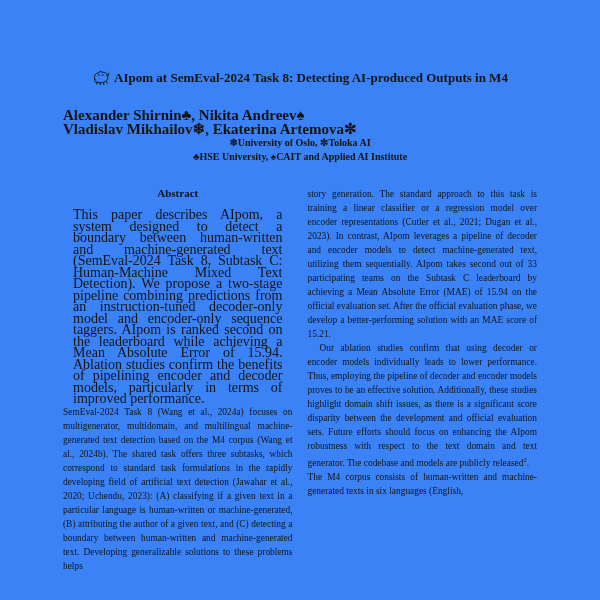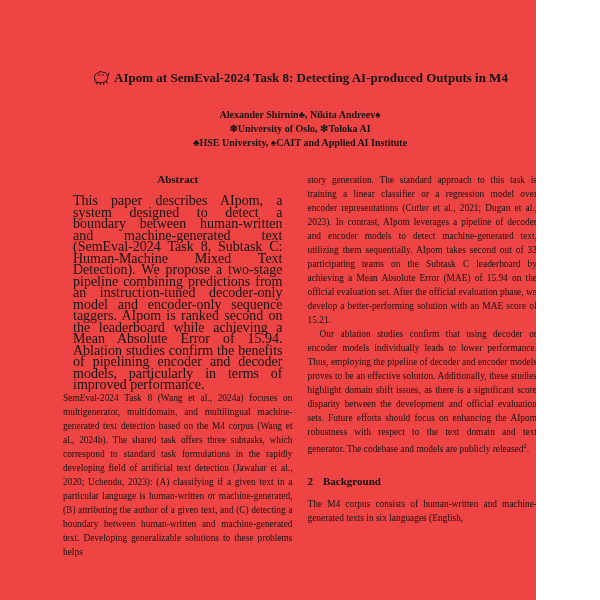--- a/index.html
+++ b/index.html
@@ -1,38 +1,38 @@
 <!DOCTYPE html>
 <html lang="en"><head>
 <meta charset="utf-8">
 <style>
   * { margin: 0; padding: 0; box-sizing: border-box; }
   html, body { width: 600px; height: 600px; background: #ffffff; }
   .page {
     position: relative;
-    width: 536px; height: 600px;
+    width: 600px; height: 600px;
     overflow: hidden;
-    background: #ef4444;
+    background: #3b82f6;
     color: #141414;
     font-family: "Liberation Serif", serif;
   }
   .content { position: absolute; left: 63px; top: 70px; width: 474px; }
 
   .title-row {
     text-align: center;
     font-size: 13px;
     font-weight: bold;
     white-space: nowrap;
     margin-bottom: 22px;
   }
   .logo { display: inline-block; margin-right: 4px; }
   .logo svg { vertical-align: -3px; }
   .title { display: inline; font-size: 13px; font-weight: bold; }
 
-  .authors { text-align: center; font-weight: bold; font-size: 10px; line-height: 14px; }
+  .authors { text-align: left; font-weight: bold; font-size: 15px; line-height: 14px; }
   .affil   { text-align: center; font-weight: bold; font-size: 10px;  line-height: 14px; }
   .corr    { text-align: center; font-size: 9.5px; margin-top: 9px; }
   .corr-label { font-weight: bold; }
   .corr-email { font-family: "Liberation Mono", "DejaVu Sans Mono", monospace; font-size: 8.6px; }
 
   .columns { display: flex; gap: 15px; margin-top: 23px; align-items: flex-start; }
   .col { flex: 1; min-width: 0; }
 
   .abstract { padding: 0 10px; }
   .abstract-heading { text-align: center; font-weight: bold; font-size: 11px; margin-bottom: 10px; }
@@ -58,40 +58,38 @@
             <path d="M4 13c-2-4 1-9 5-9 1-2 4-3 6-1 3-1 7 1 7 5 2 3 0 7-3 8-1 2-9 3-12 1-2 1-4-1-3-4z"></path>
             <path d="M9 7c.5-1 2-1 2.5 0M14.5 7c.5-1 2-1 2.5 0"></path>
             <path d="M7 17v3M12 18v3M17 18v3M21 16l1 3"></path>
             <path d="M22 9c2-1 3-3 2-5"></path>
           </g>
         </svg>
       </span><h1 class="title">AIpom at SemEval-2024 Task 8: Detecting AI-produced Outputs in M4</h1>
     </div>
 
     <div class="authors">Alexander Shirnin♣, Nikita Andreev♠</div>
+    <div class="authors">Vladislav Mikhailov❄, Ekaterina Artemova✼</div>
     <div class="affil">❄University of Oslo, ✼Toloka AI</div>
     <div class="affil">♣HSE University, ♠CAIT and Applied AI Institute</div>
 
 
     <div class="columns">
 
       <div class="col">
         <div class="abstract">
           <div class="abstract-heading">Abstract</div>
           <p class="abstract-text">This paper describes AIpom, a system designed to detect a boundary between human-written and machine-generated text (SemEval-2024 Task 8, Subtask C: Human-Machine Mixed Text Detection). We propose a two-stage pipeline combining predictions from an instruction-tuned decoder-only model and encoder-only sequence taggers. AIpom is ranked second on the leaderboard while achieving a Mean Absolute Error of 15.94. Ablation studies confirm the benefits of pipelining encoder and decoder models, particularly in terms of improved performance.</p>
         </div>
 
         <p class="body-text">SemEval-2024 Task 8 (Wang et al., 2024a) focuses on multigenerator, multidomain, and multilingual machine-generated text detection based on the M4 corpus (Wang et al., 2024b). The shared task offers three subtasks, which correspond to standard task formulations in the rapidly developing field of artificial text detection (Jawahar et al., 2020; Uchendu, 2023): (A) classifying if a given text in a particular language is human-written or machine-generated, (B) attributing the author of a given text, and (C) detecting a boundary between human-written and machine-generated text. Developing generalizable solutions to these problems helps</p>
       </div>
 
       <div class="col">
         <p class="body-text">story generation. The standard approach to this task is training a linear classifier or a regression model over encoder representations (Cutler et al., 2021; Dugan et al., 2023). In contrast, AIpom leverages a pipeline of decoder and encoder models to detect machine-generated text, utilizing them sequentially. AIpom takes second out of 33 participating teams on the Subtask C leaderboard by achieving a Mean Absolute Error (MAE) of 15.94 on the official evaluation set. After the official evaluation phase, we develop a better-performing solution with an MAE score of 15.21.</p>
         <p class="body-text indent"><span>Our ablation studies confirm that using decoder or encoder models individually leads to lower performance. Thus, employing the pipeline of decoder and encoder models proves to be an effective solution. Additionally, these studies highlight domain shift issues, as there is a significant score disparity between the development and official evaluation sets. Future efforts should focus on enhancing the AIpom robustness with respect to the text domain and text generator. The codebase and models are publicly released</span><sup>2</sup><span>.</span></p>
 
-        <div class="section-heading">
-          <span class="sec-num">2</span><span>Background</span>
-        </div>
         <p class="body-text">The M4 corpus consists of human-written and machine-generated texts in six languages (English,</p>
       </div>
 
     </div>
   </div>
 </div>
 
 </body></html>

